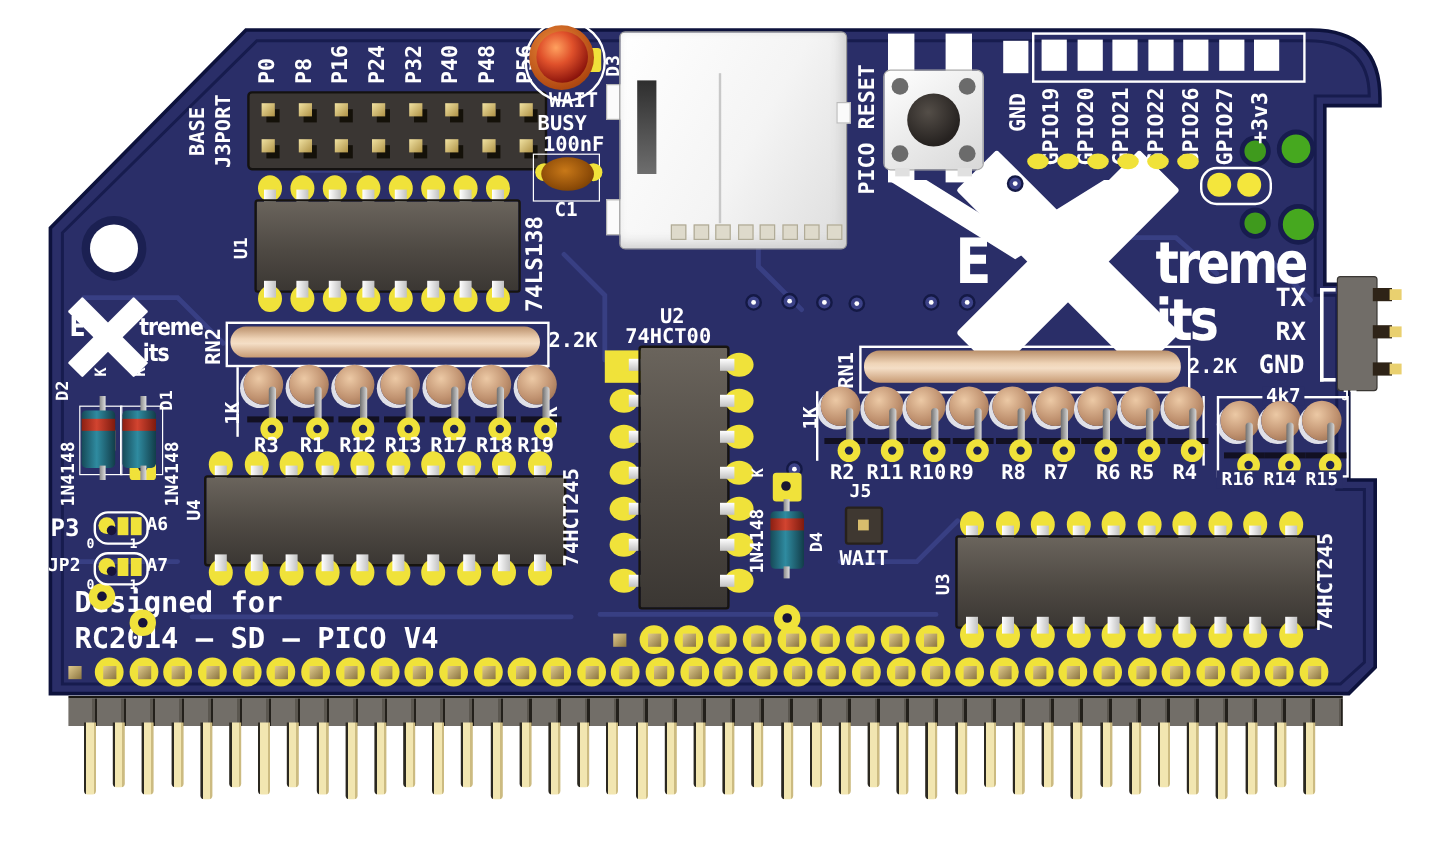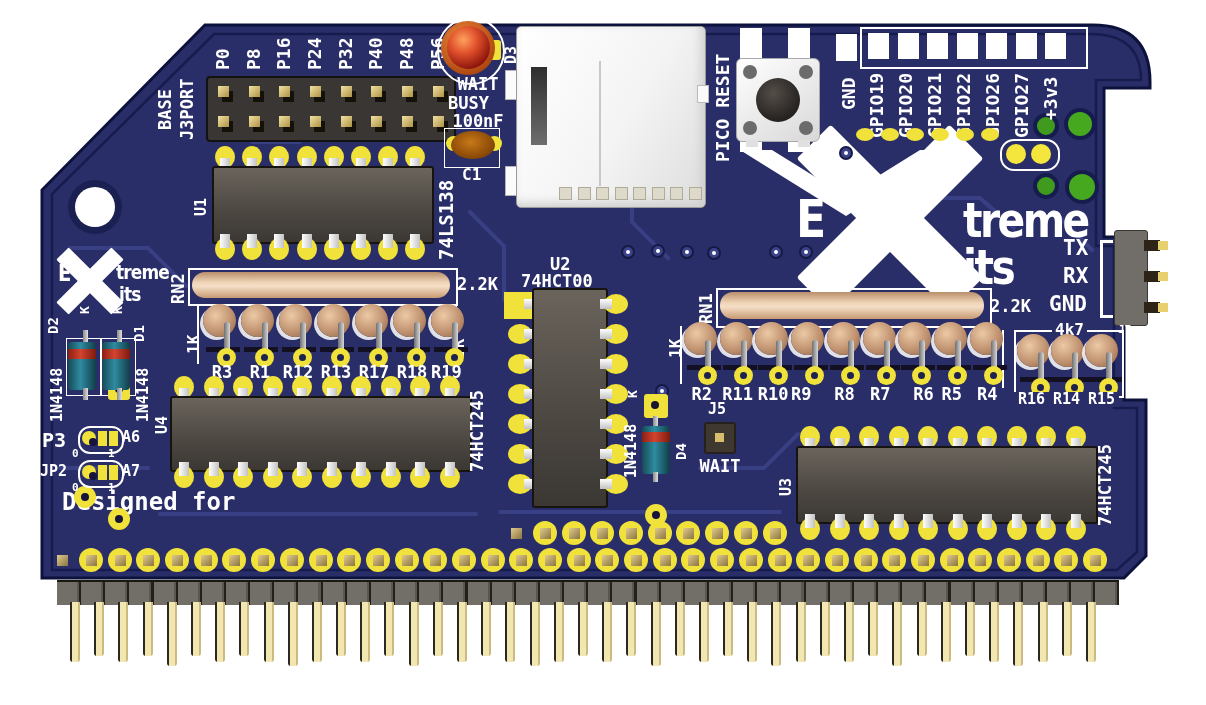--- a/index.html
+++ b/index.html
@@ -392,20 +392,21 @@
       <span class="icpin"></span>
       <span class="icpin"></span>
       <span class="icpin"></span>
       <span class="icpin"></span>
     </div>
   <div class="a silk vt" style="left:155px;top:406px;height:28px;font-size:15px">U4</div>
   <div class="a silk vt" style="left:469px;top:384px;height:88px;font-size:17px">74HCT245</div>
 
   
   <div class="a silk" style="left:62px;top:490px;font-size:24px">Designed for</div>
+  <div class="a silk" style="left:62px;top:520px;font-size:24px">RC2014 – SD – PICO V4</div>
 
   
   <div class="a" style="left:437px;top:17px;width:64px;height:64px;border:2px solid #fff;border-radius:50%"></div>
   <div class="a" style="left:489px;top:40px;width:12px;height:20px;background:#f0e23a;border-radius:3px"></div>
   <div class="a" style="left:441px;top:21px;width:54px;height:54px;border-radius:50%;background:radial-gradient(circle at 40% 35%,#ef8c3c,#b24a12 70%,#8a3408)"></div>
   <div class="a" style="left:447px;top:26px;width:43px;height:43px;border-radius:50%;background:radial-gradient(circle at 38% 32%,#ffa15f,#e0512b 35%,#8c140c 75%,#560a05)"></div>
   <div class="a silk vt" style="left:504px;top:36px;height:28px;font-size:15px">D3</div>
   <div class="a silk" style="left:448px;top:76px;width:60px;text-align:center;font-size:17px">WAIT</div>
   <div class="a silk" style="left:448px;top:95px;width:60px;font-size:17px">BUSY</div>
   <div class="a silk" style="left:446px;top:113px;width:64px;text-align:center;font-size:17px">100nF</div>

